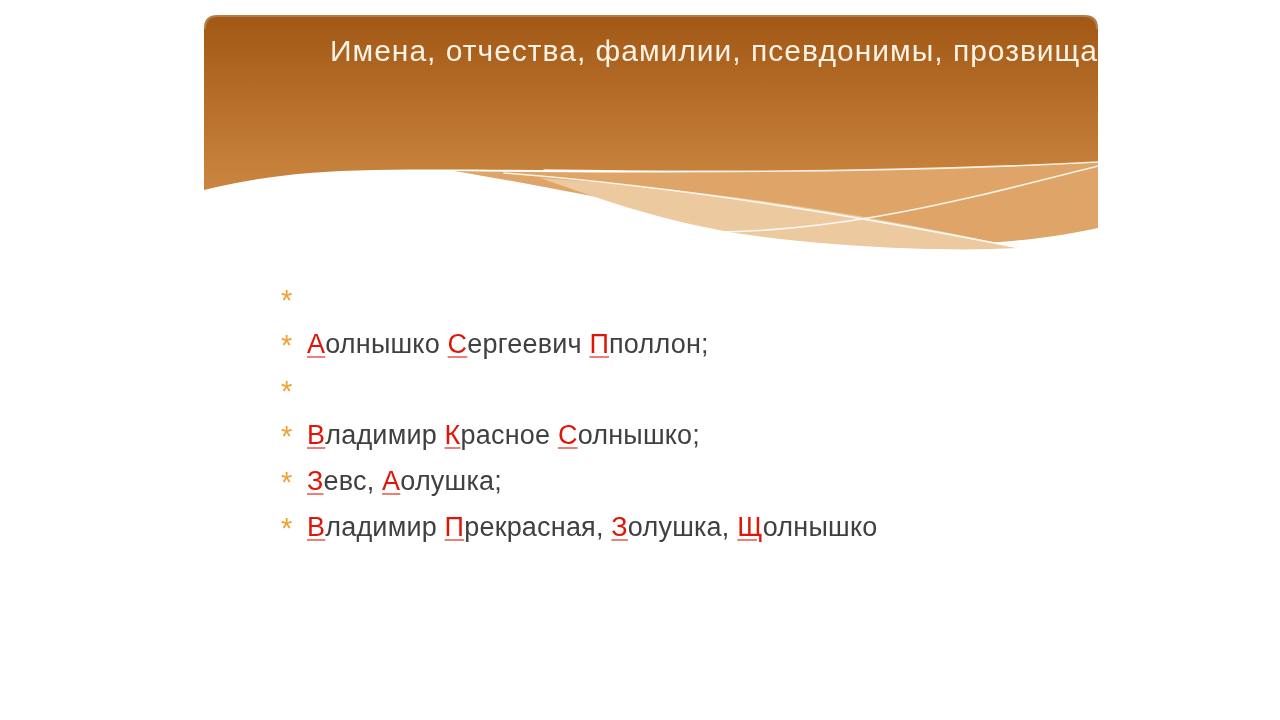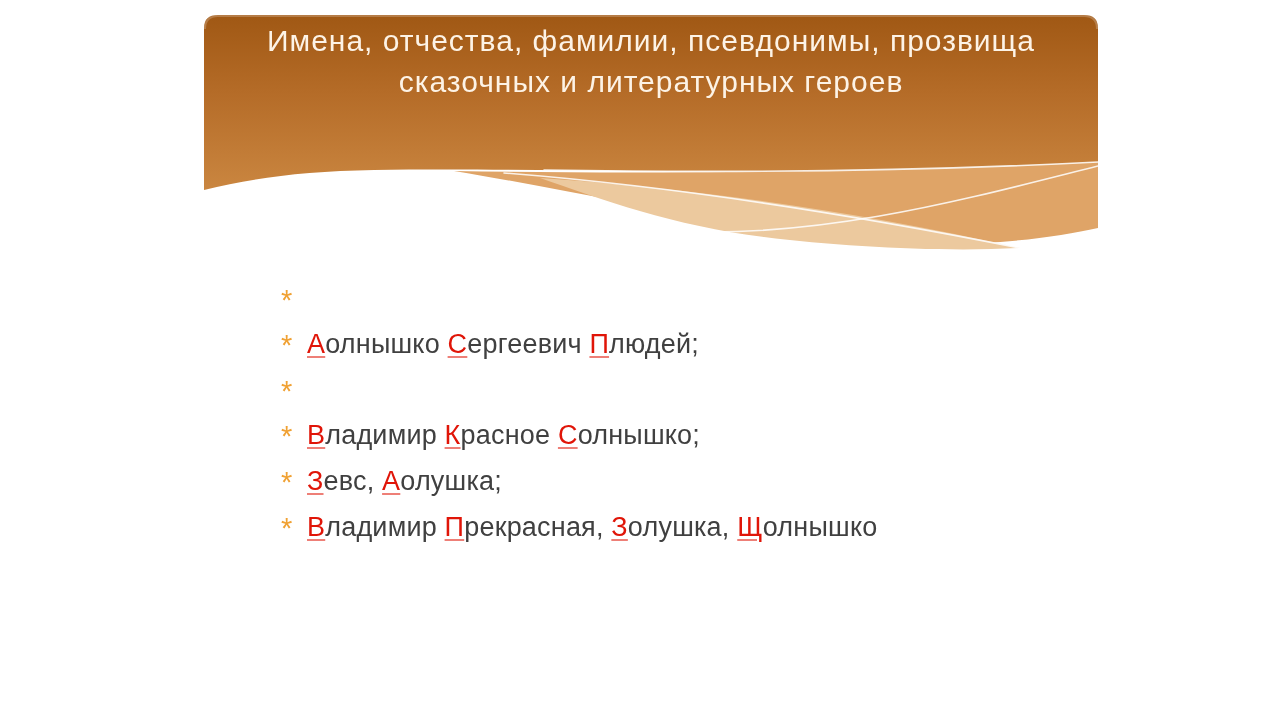--- a/index.html
+++ b/index.html
@@ -44,23 +44,23 @@
   }
   .top-rim {
     fill: none;
     stroke: rgba(255,255,255,0.22);
     stroke-width: 2;
   }
 
   .title {
     position: absolute;
     left: 0;
-    top: 5px;
+    top: 15px;
     width: 100%;
-    text-align: center;
+    text-align: right;
     color: var(--title-text, #fdf3e6);
     font-size: 30px;
     line-height: 41px;
     letter-spacing: 1px;
   }
 
   
   .list {
     position: absolute;
     left: 281px;
@@ -120,26 +120,25 @@
                C740,237 640,232 560,222
                C470,211 396,184 336,163 Z"></path>
       <path class="wave-line" d="M340,155 C520,158 700,157 894,147"></path>
       <path class="wave-line" d="M300,158 C480,172 660,202 816,233"></path>
       <path class="wave-line" d="M470,216 C620,224 770,182 894,151"></path>
       <path class="top-rim" d="M1,14 Q1,1 14,1 L880,1 Q893,1 893,14"></path>
     </svg>
 
     <div class="title">
       <div>Имена, отчества, фамилии, псевдонимы, прозвища</div>
-      <div>сказочных и литературных героев</div>
     </div>
   </div>
 
   <ul class="list">
     <li><span class="bullet">*</span></li>
-    <li><span class="bullet">*</span><span><span class="hl">А</span><span>олнышко </span><span class="hl">С</span><span>ергеевич </span><span class="hl">П</span><span>людей;</span></span></li>
+    <li><span class="bullet">*</span><span><span class="hl">А</span><span>олнышко </span><span class="hl">С</span><span>ергеевич </span><span class="hl">П</span><span>поллон;</span></span></li>
     <li><span class="bullet">*</span></li>
     <li><span class="bullet">*</span><span><span class="hl">В</span><span>ладимир </span><span class="hl">К</span><span>расное </span><span class="hl">С</span><span>олнышко;</span></span></li>
     <li><span class="bullet">*</span><span><span class="hl">З</span><span>евс, </span><span class="hl">А</span><span>олушка;</span></span></li>
     <li><span class="bullet">*</span><span><span class="hl">В</span><span>ладимир </span><span class="hl">П</span><span>рекрасная, </span><span class="hl">З</span><span>олушка, </span><span class="hl">Щ</span><span>олнышко</span></span></li>
   </ul>
 
 </div>
 
 </body></html>

